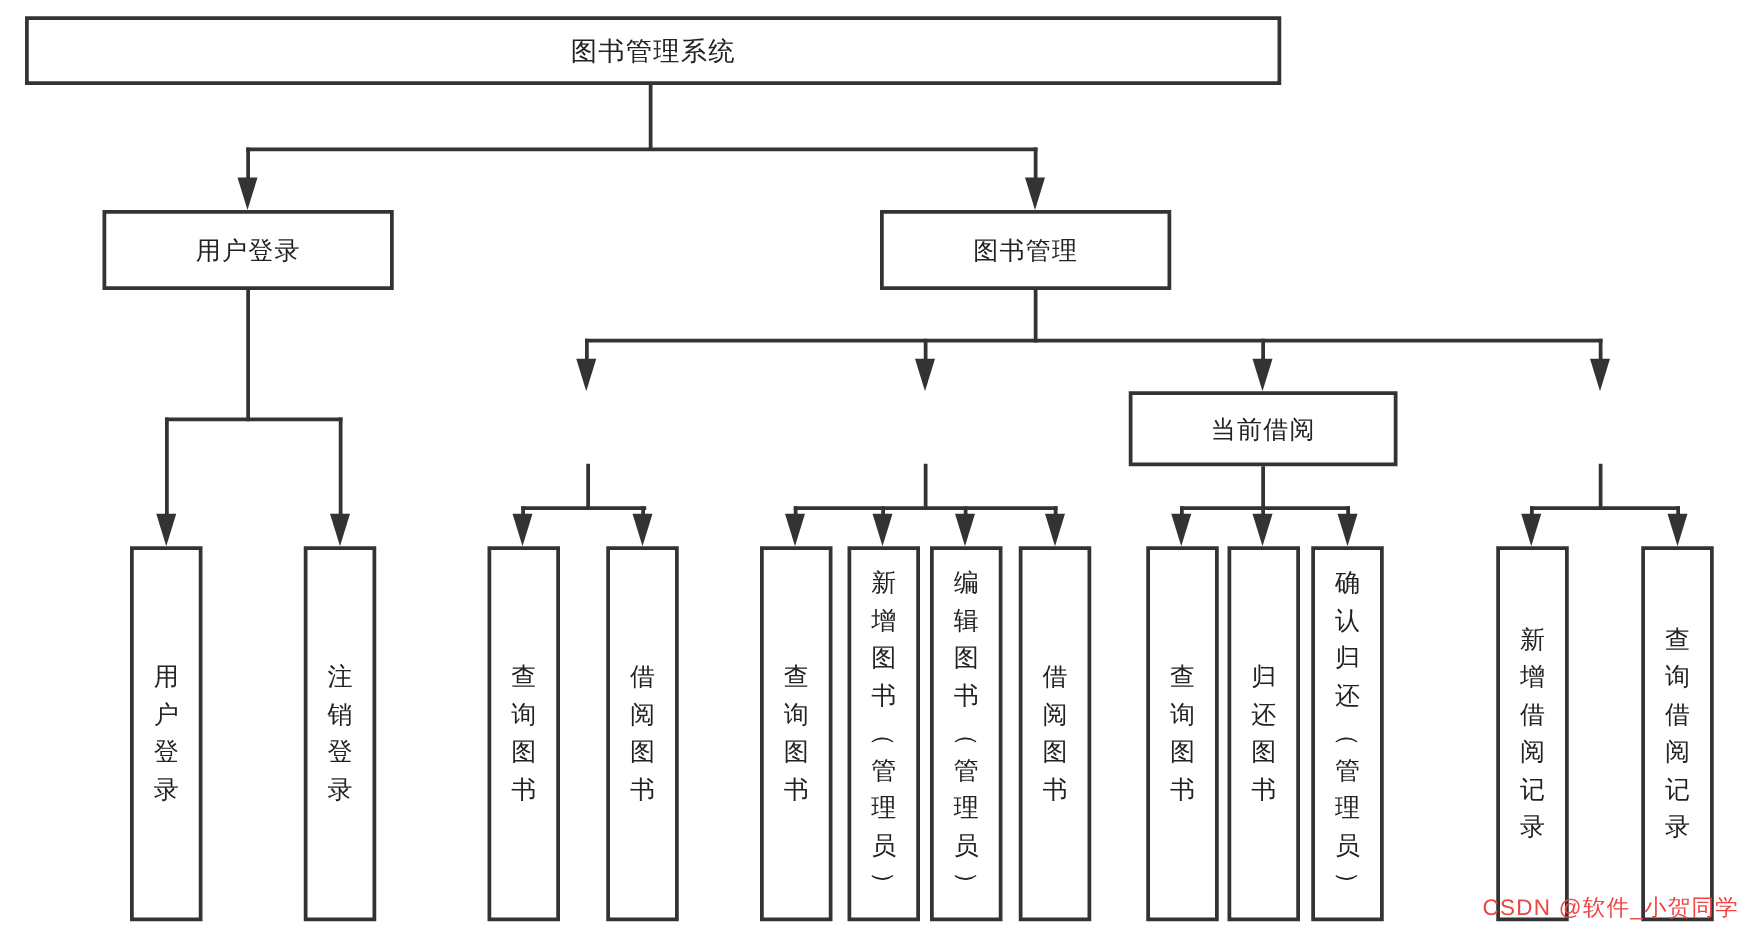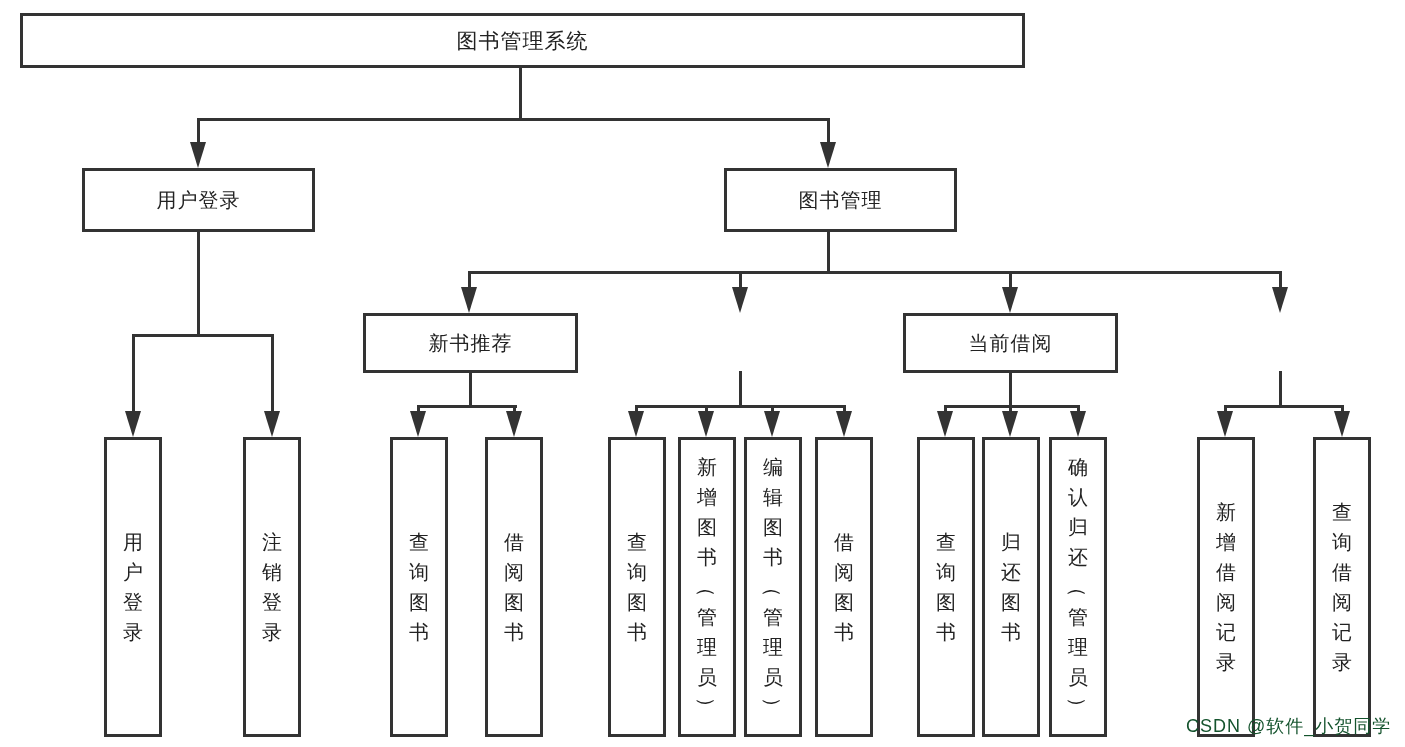--- a/index.html
+++ b/index.html
@@ -22,42 +22,39 @@
   .vparen{transform:rotate(90deg);}
   .hline,.vline{position:absolute;background:#333333;z-index:1;}
   .hline{height:3px;}
   .vline{width:3px;}
   .arrow{
     position:absolute;width:0;height:0;z-index:1;
     border-left:8px solid transparent;border-right:8px solid transparent;border-top:26px solid #333333;
   }
   .watermark{
     position:absolute;left:1186px;top:714px;z-index:5;
-    color:#14532d;font-size:18px;letter-spacing:1px;white-space:nowrap;
+    color:#ef4444;font-size:18px;letter-spacing:1px;white-space:nowrap;
   }
 </style>
 </head>
 <body>
 
 <div class="canvas">
 
   <div class="box root">
     <span>图书管理系统</span>
   </div>
 
   <div class="box lvl1" style="left:82px">
     <span>用户登录</span>
   </div>
-  <div class="box lvl1" style="left:724px">
+  <div class="box lvl1" style="left:704px">
     <span>图书管理</span>
   </div>
 
-  <div class="box lvl2" style="left:363px">
-    <span>新书推荐</span>
-  </div>
   <div class="box lvl2" style="left:903px">
     <span>当前借阅</span>
   </div>
 
   <div class="leaf" style="left:104px">
     <div class="vtext">
         <span class="vchar">用</span>
         <span class="vchar">户</span>
         <span class="vchar">登</span>
         <span class="vchar">录</span>

